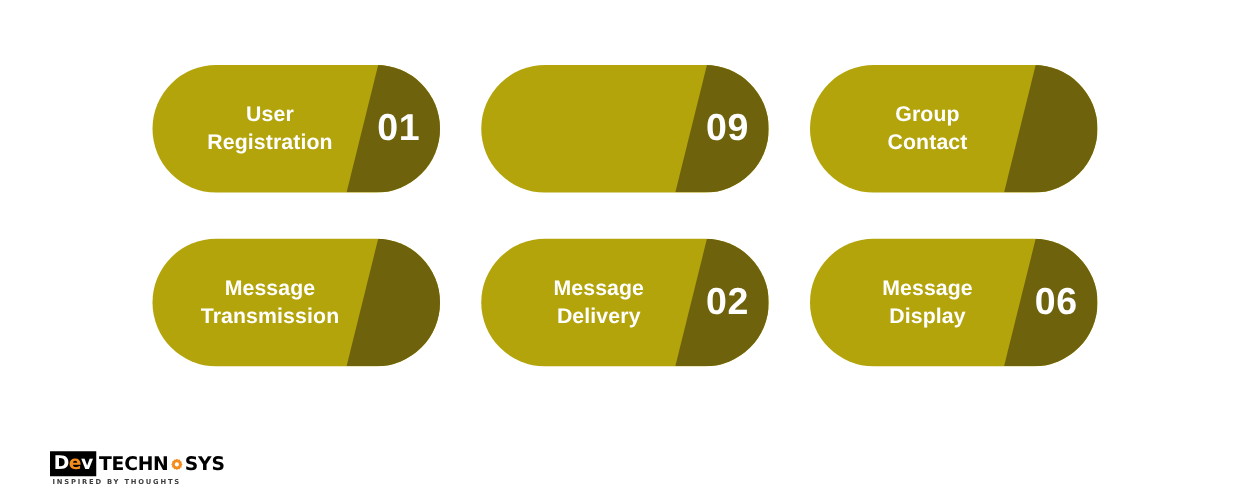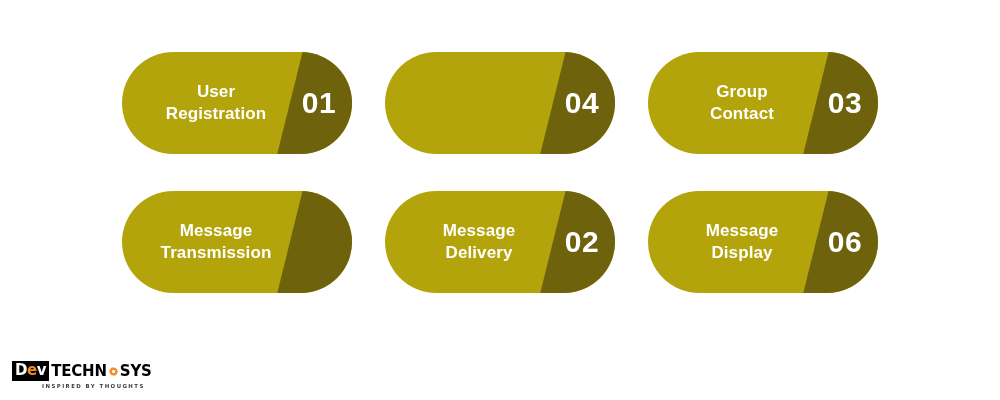--- a/index.html
+++ b/index.html
@@ -97,20 +97,21 @@
   }
   .logo-dev {
     background: #000000;
     color: #ffffff;
     font-size: 15px;
     font-weight: bold;
     line-height: 1;
     padding: 2px 3px 3px 3px;
     letter-spacing: -0.4px;
     font-family: "DejaVu Sans", sans-serif;
+    margin-left: 28px;
   }
   .logo-dev .d-accent { color: #f28c1e; }
   .logo-techno {
     color: #000000;
     font-size: 15px;
     font-weight: bold;
     line-height: 1;
     letter-spacing: -0.2px;
     margin-left: 2px;
     font-family: "DejaVu Sans", sans-serif;
@@ -140,28 +141,27 @@
 
   <div class="step-pill">
     <div class="wedge"></div>
     <div class="pill-label">User
 Registration</div>
     <div class="pill-number">01</div>
   </div>
 
   <div class="step-pill">
     <div class="wedge"></div>
-    <div class="pill-number">04</div>
+    <div class="pill-number">09</div>
   </div>
 
   <div class="step-pill">
     <div class="wedge"></div>
     <div class="pill-label">Group
 Contact</div>
-    <div class="pill-number">03</div>
   </div>
 
   <div class="step-pill">
     <div class="wedge"></div>
     <div class="pill-label">Message
 Transmission</div>
   </div>
 
   <div class="step-pill">
     <div class="wedge"></div>

